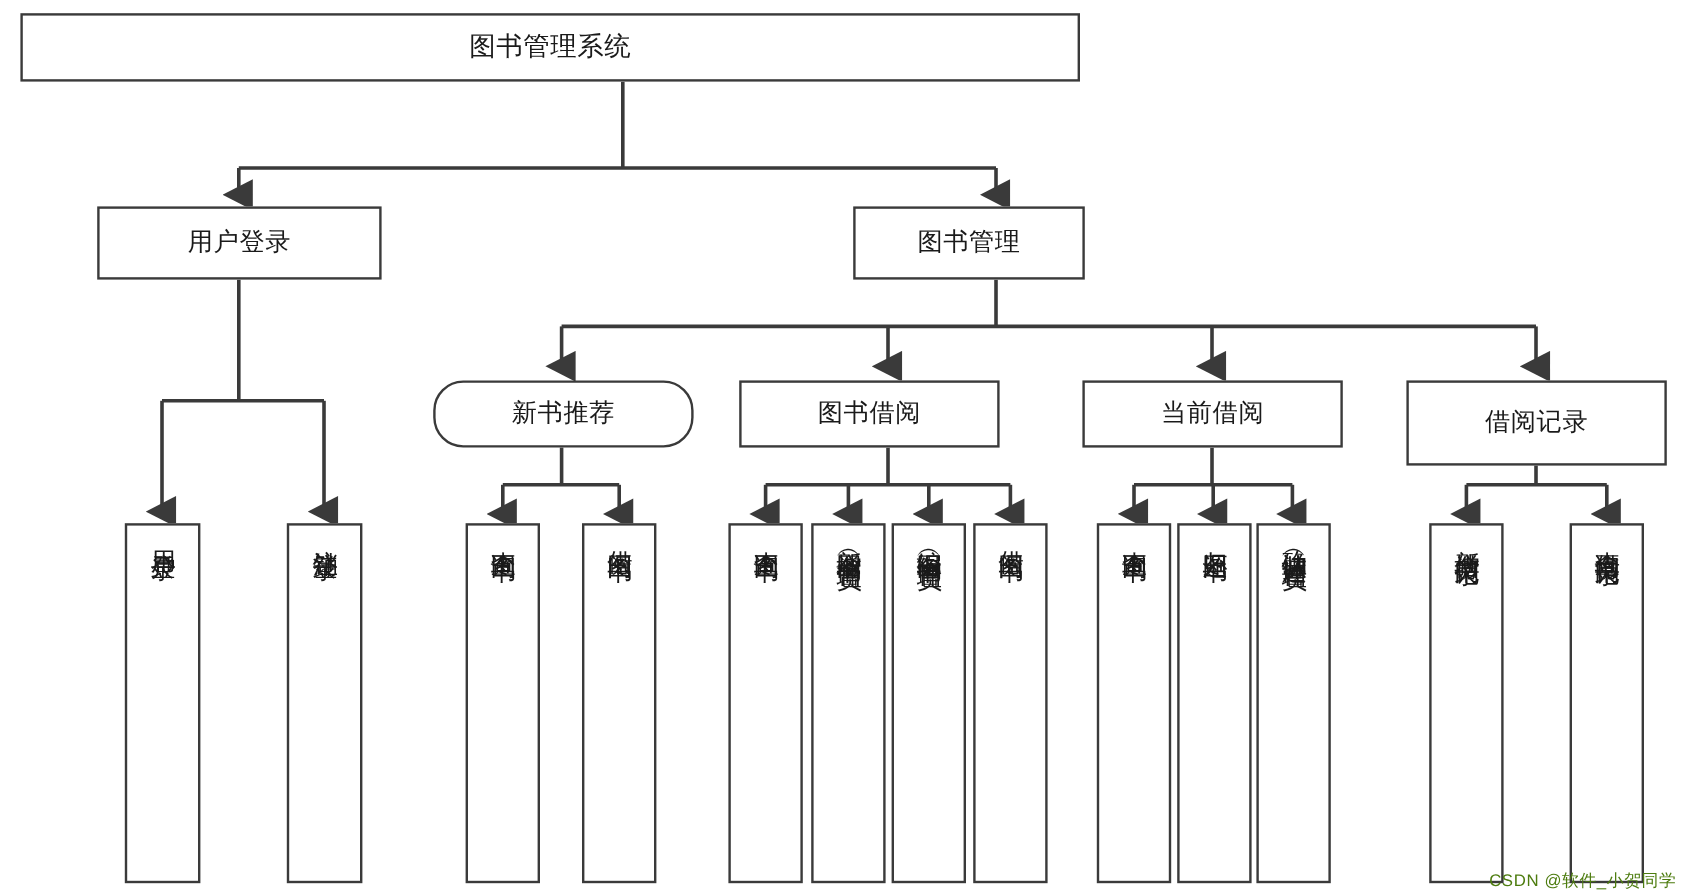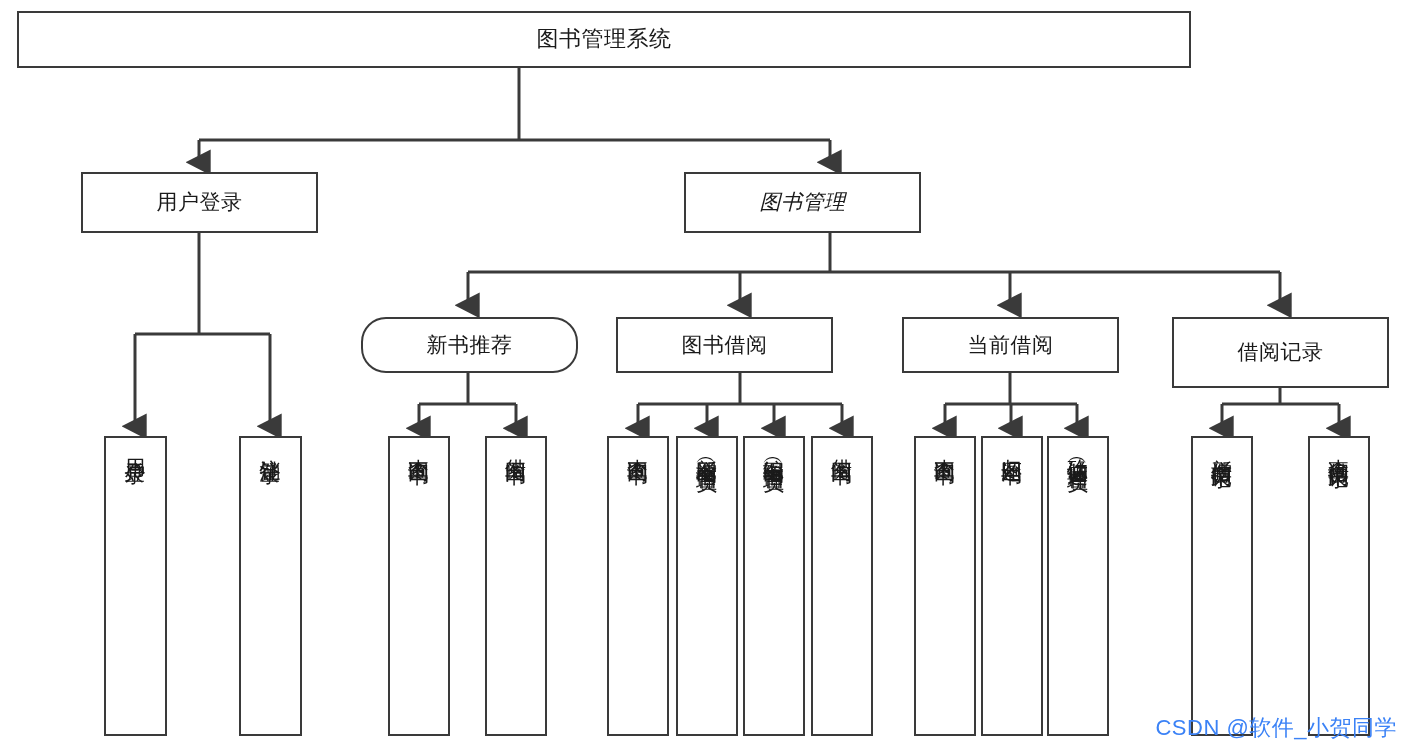--- a/index.html
+++ b/index.html
@@ -61,22 +61,22 @@
     margin: 0 auto;
   }
   
   #node-root .node-label {
     font-size: 22px;
   }
   #watermark {
     position: absolute;
     right: 8px;
     bottom: 4px;
-    font-size: 22px;
-    color: #3b82f6;
+    font-size: 14px;
+    color: #4d7c0f;
     letter-spacing: 0.5px;
     white-space: nowrap;
     user-select: none;
   }
 </style>
 </head>
 <body>
 
 <div id="diagram-root">
 
@@ -123,29 +123,29 @@
       <path d="M1011,404 L1011,428" marker-end="url(#arrowhead)"></path>
       <path d="M1077,404 L1077,428" marker-end="url(#arrowhead)"></path>
 
       <path d="M1280,373 L1280,404"></path>
       <path d="M1222,404 L1339,404"></path>
       <path d="M1222,404 L1222,428" marker-end="url(#arrowhead)"></path>
       <path d="M1339,404 L1339,428" marker-end="url(#arrowhead)"></path>
     </g>
   </svg>
 
-  <div class="node horizontal" id="node-root" style="left:17px; top:11px; width:1174px; height:57px;">
+  <div class="node horizontal" id="node-root" style="left:17px; top:11px; width:883px; height:57px;">
     <span class="node-label">图书管理系统</span>
   </div>
 
   <div class="node horizontal" id="node-user-login" style="left:81px; top:172px; width:237px; height:61px;">
     <span class="node-label">用户登录</span>
   </div>
 
-  <div class="node horizontal" id="node-book-management" style="left:684px; top:172px; width:237px; height:61px;font-style:italic;">
+  <div class="node horizontal" id="node-book-management" style="left:711px; top:172px; width:193px; height:61px;">
     <span class="node-label">图书管理</span>
   </div>
 
   <div class="node horizontal" id="node-new-book-recommend" style="left:361px; top:317px; width:217px; height:56px;border-radius:25px;">
     <span class="node-label">新书推荐</span>
   </div>
 
   <div class="node horizontal" id="node-book-borrow" style="left:616px; top:317px; width:217px; height:56px;">
     <span class="node-label">图书借阅</span>
   </div>

